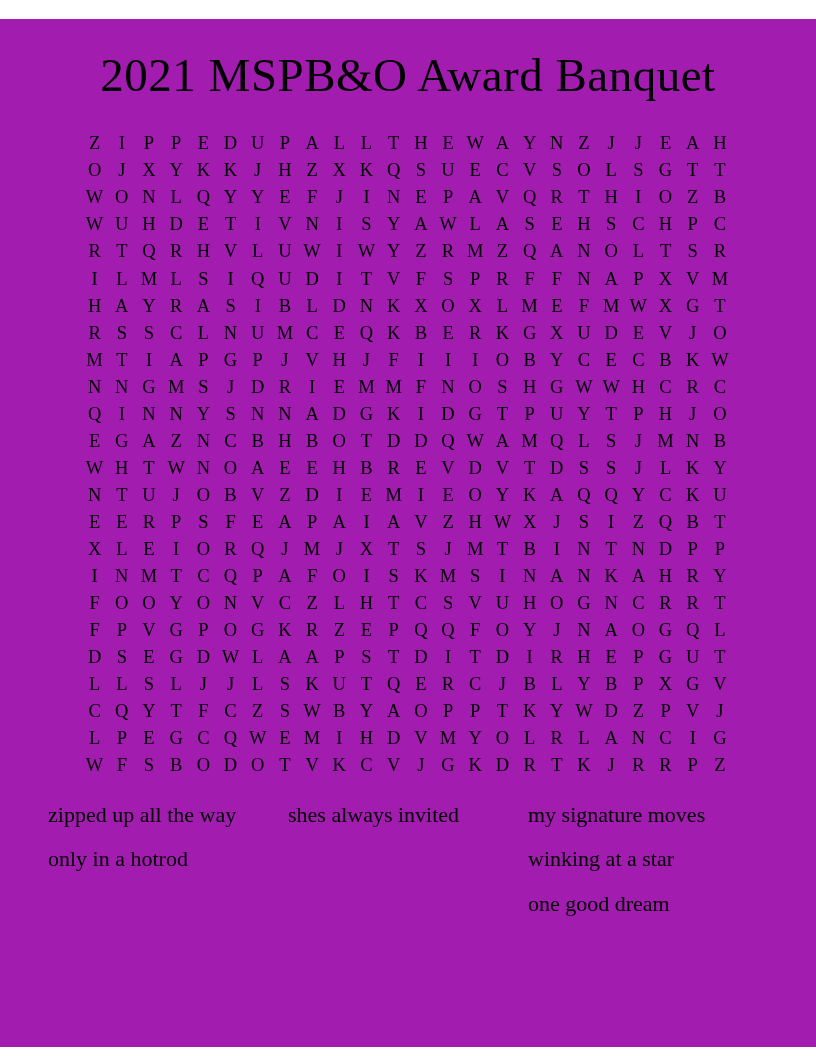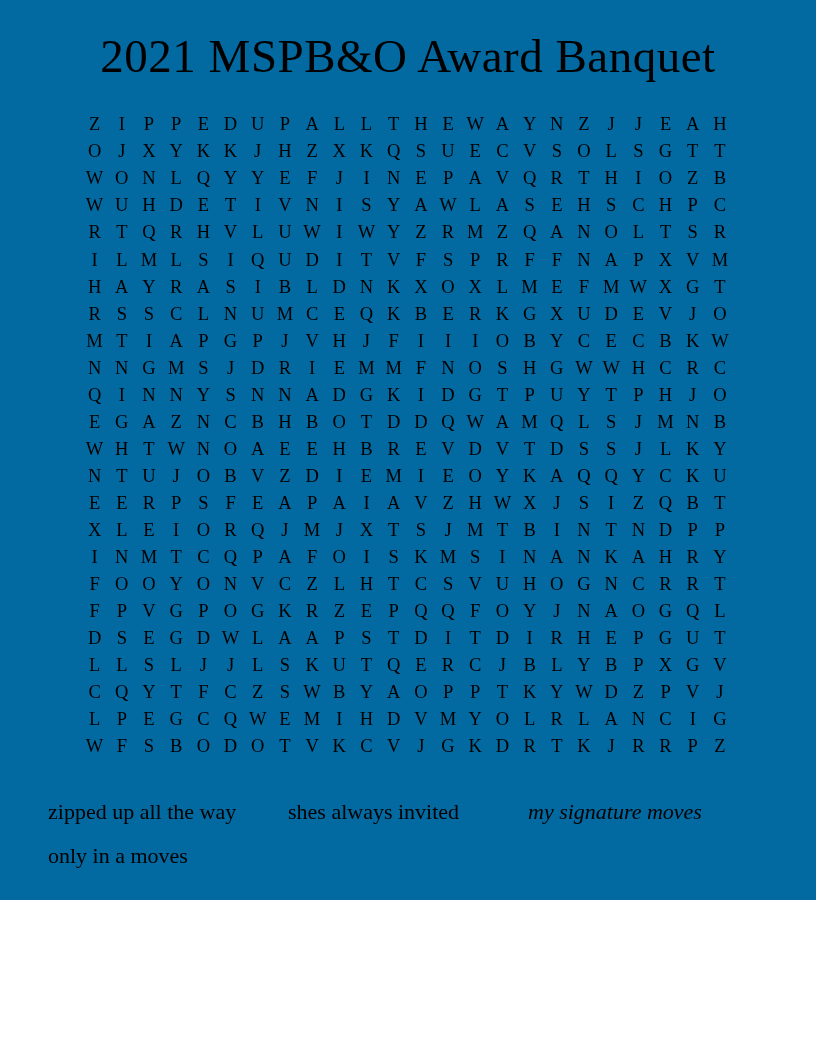--- a/index.html
+++ b/index.html
@@ -3,25 +3,26 @@
 <meta charset="utf-8">
 <style>
   html, body {
     margin: 0;
     padding: 0;
     background: #ffffff;
   }
   .page {
     position: relative;
     width: 816px;
-    height: 900px;
-    background: #0369a1;
+    height: 1028px;
+    background: #a21caf;
     color: #000000;
     font-family: "Liberation Serif", serif;
     overflow: hidden;
+    margin-top: 19px;
   }
   .title {
     position: absolute;
     left: 0;
     right: 0;
     top: 30px;
     margin: 0;
     text-align: center;
     font-size: 47px;
     font-weight: normal;
@@ -46,25 +47,25 @@
     color: #000000;
   }
   .words {
     position: absolute;
     left: 0;
     top: 774px;
     width: 816px;
   }
   .word-col {
     position: absolute;
-    top: 16px;
+    top: 0;
   }
   .word-col-1 { left: 48px; }
   .word-col-2 { left: 288px; }
-  .word-col-3 { left: 528px; font-style: italic; }
+  .word-col-3 { left: 528px; }
   .word {
     height: 44.3px;
     line-height: 44.3px;
     font-size: 22px;
     white-space: nowrap;
     color: #000000;
   }
 </style>
 </head>
 <body>
@@ -647,22 +648,24 @@
       <span class="cell">J</span>
       <span class="cell">R</span>
       <span class="cell">R</span>
       <span class="cell">P</span>
       <span class="cell">Z</span>
     </div>
 
   <div class="words">
     <div class="word-col word-col-1">
         <div class="word">zipped up all the way</div>
-        <div class="word">only in a moves</div>
+        <div class="word">only in a hotrod</div>
       </div>
     <div class="word-col word-col-2">
         <div class="word">shes always invited</div>
       </div>
     <div class="word-col word-col-3">
         <div class="word">my signature moves</div>
+        <div class="word">winking at a star</div>
+        <div class="word">one good dream</div>
       </div>
   </div>
 </div>
 
 </body></html>

